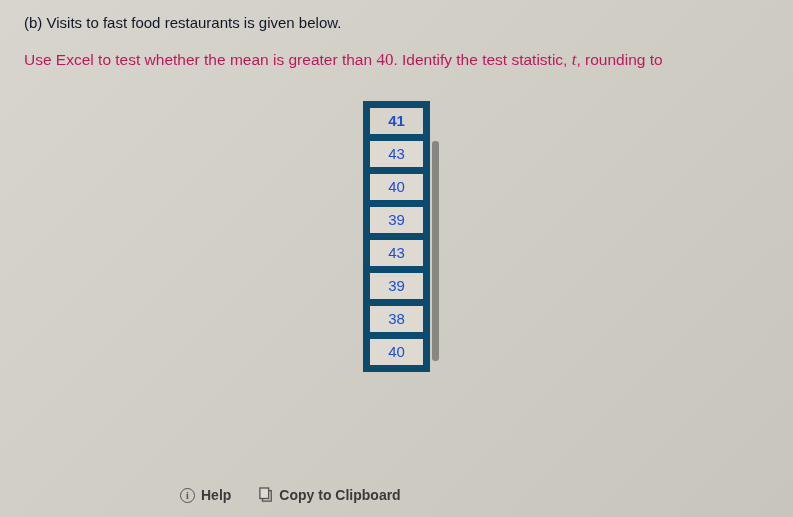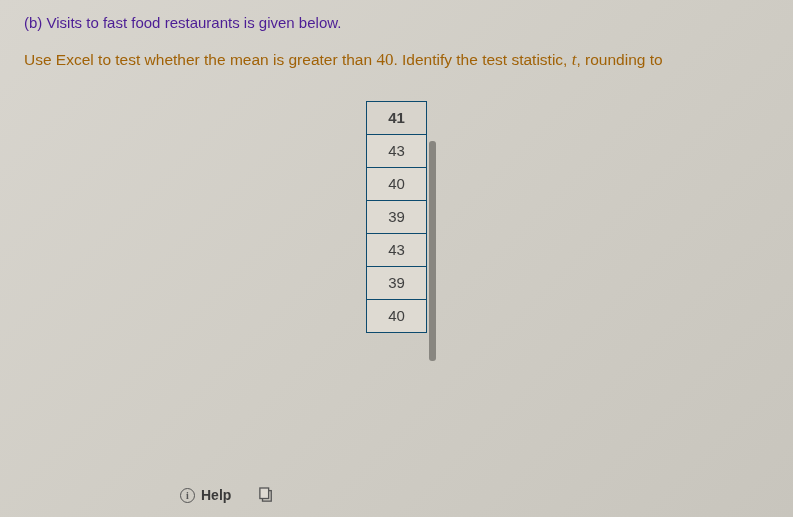--- a/index.html
+++ b/index.html
@@ -13,26 +13,26 @@
       background: linear-gradient(135deg, #d8d5ce 0%, #d0cdc5 50%, #c8c5bd 100%);
       font-family: Arial, Helvetica, sans-serif;
       color: #2a2a2a;
       padding: 14px 24px;
       position: relative;
       overflow: hidden;
     }
     .question-label {
       font-size: 15px;
       margin-bottom: 16px;
-      color: #4c1d95;
+      color: #0f172a;
     }
     .question-text {
       font-size: 15.5px;
       line-height: 1.5;
-      color: #a16207;
+      color: #be185d;
       margin-bottom: 28px;
     }
     .italic-var {
       font-style: italic;
       font-family: 'Times New Roman', Times, serif;
       font-size: 17px;
     }
     .math-num {
       font-family: 'Times New Roman', Times, serif;
       font-size: 17px;
@@ -42,27 +42,27 @@
       justify-content: center;
       margin-top: 8px;
       margin-bottom: 18px;
     }
     .data-table {
       border-collapse: collapse;
       background: #e2dfd7;
       position: relative;
     }
     .data-table td {
-      border: 1px solid #0c4a6e;
+      border: 7px solid #0c4a6e;
       width: 60px;
       height: 33px;
       text-align: center;
       vertical-align: middle;
       font-size: 15px;
-      color: #404040;
+      color: #1d4ed8;
       background: #dedad2;
     }
     .data-table tr:first-child td {
       font-weight: bold;
       background: #d8d4cc;
     }
     .scrollbar {
       position: absolute;
       right: -9px;
       top: 40px;
@@ -146,34 +146,38 @@
       <tr>
             <td>39</td>
           </tr>
       <tr>
             <td>43</td>
           </tr>
       <tr>
             <td>39</td>
           </tr>
       <tr>
+            <td>38</td>
+          </tr>
+      <tr>
             <td>40</td>
           </tr>
     </tbody>
       </table>
     <div class="scrollbar"></div>
   </div>
 </div>
 
 <div class="footer-actions">
   <div class="action-item">
     <span class="icon info-icon">i</span>
     <span class="bold-label">Help</span>
   </div>
   <div class="action-item">
     <span class="icon copy-icon">
       <svg width="16" height="18" viewBox="0 0 16 18">
         <rect x="4" y="4" width="10" height="12" fill="none" stroke="#555" stroke-width="1.5"></rect>
         <rect x="1" y="1" width="10" height="12" fill="#dedad2" stroke="#555" stroke-width="1.5"></rect>
       </svg>
     </span>
+    <span class="bold-label">Copy to Clipboard</span>
   </div>
 </div>
 
 </body></html>

